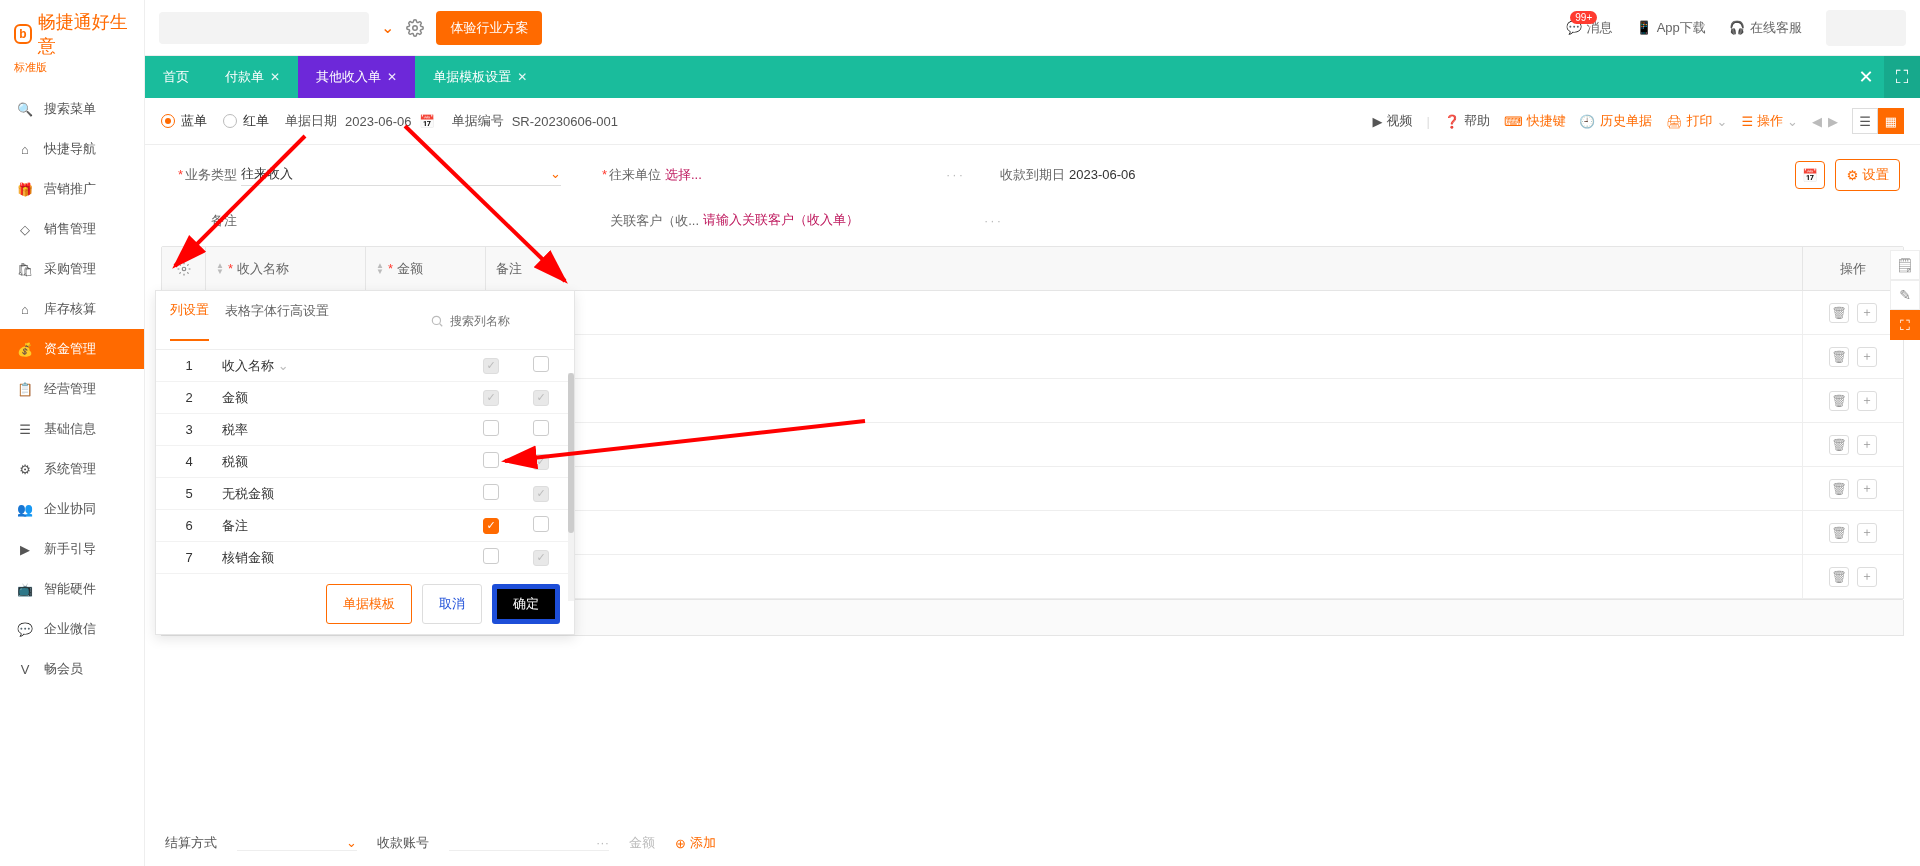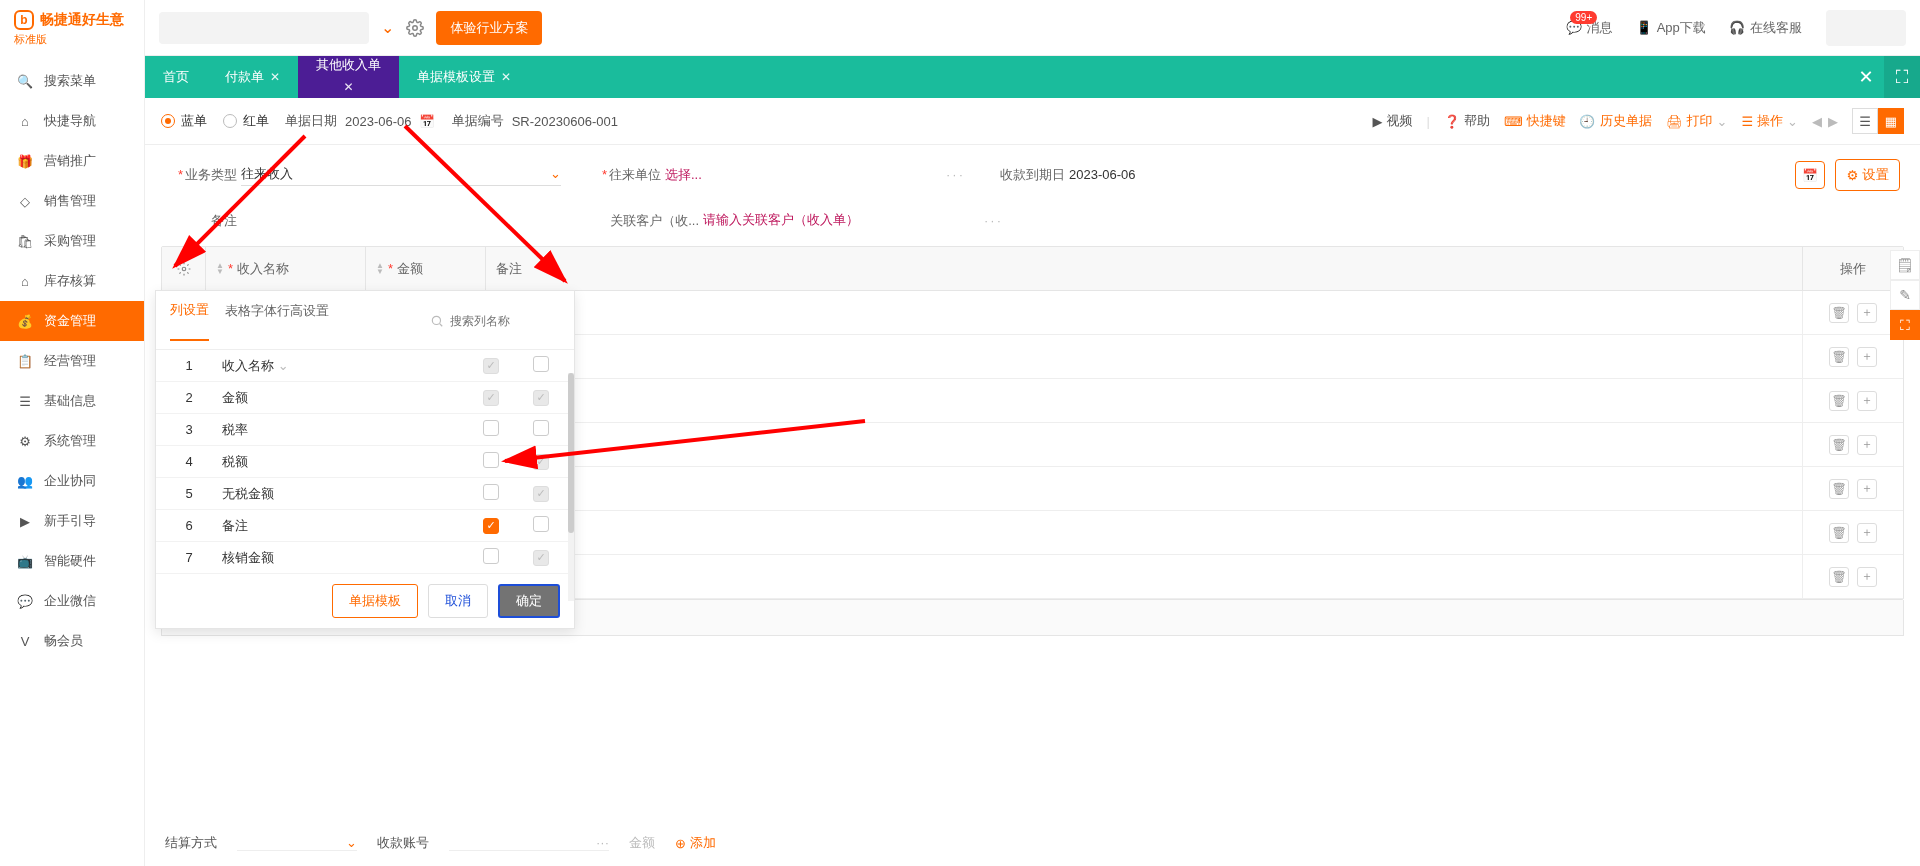--- a/index.html
+++ b/index.html
@@ -4,21 +4,21 @@
 <style>
 * { margin: 0; padding: 0; box-sizing: border-box; font-family: "Microsoft YaHei", sans-serif; }
 body { background: #f5f5f5; font-size: 13px; color: #333; overflow: hidden; }
 .app { display: flex; height: 866px; width: 1920px; position: relative; }
 
 
 .sidebar { width: 145px; background: #fff; display: flex; flex-direction: column; border-right: 1px solid #eee; }
 .logo { display: flex; flex-direction: column; padding: 10px 14px 6px; background: linear-gradient(#fff,#fff); }
 .logo-row { display: flex; align-items: center; gap: 6px; }
 .logo-icon { width: 20px; height: 20px; border: 2px solid #ff6a00; border-radius: 6px; color: #ff6a00; font-weight: bold; display: flex; align-items: center; justify-content: center; font-size: 12px; }
-.logo-text { color: #ff6a00; font-weight: 700; font-size: 14px; }
+.logo-text { color: #ff6a00; font-weight: 400; font-size: 18px; }
 .logo-sub { color: #ff6a00; font-size: 11px; margin-top: 2px; }
 .nav { flex: 1; overflow: auto; padding-top: 8px; }
 .nav-item { display: flex; align-items: center; gap: 10px; padding: 11px 16px; color: #555; cursor: pointer; }
 .nav-item.active { background: #ff6a00; color: #fff; }
 .nav-item .icon { width: 18px; height: 18px; display: flex; align-items: center; justify-content: center; }
 
 
 .main { flex: 1; display: flex; flex-direction: column; background: #fff; min-width: 0; }
 .topbar { height: 56px; display: flex; align-items: center; padding: 0 14px; gap: 12px; border-bottom: 1px solid #eee; }
 .topbar .company { width: 210px; height: 32px; background: #f3f3f3; border-radius: 4px; }
@@ -26,21 +26,21 @@
 .topbar .gear { color: #888; font-size: 16px; cursor: pointer; }
 .btn-cta { background: #ff6a00; color: #fff; border: none; padding: 8px 14px; border-radius: 4px; cursor: pointer; font-size: 13px; }
 .topbar-right { margin-left: auto; display: flex; align-items: center; gap: 24px; color: #666; }
 .badge-wrap { position: relative; display: flex; align-items: center; gap: 4px; cursor: pointer; }
 .badge99 { position: absolute; top: -8px; left: 4px; background: #ff3b30; color: #fff; font-size: 10px; border-radius: 8px; padding: 1px 5px; }
 .ava-block { width: 80px; height: 36px; background: #f3f3f3; border-radius: 4px; }
 
 
 .tabs { height: 42px; background: #1abc9c; display: flex; align-items: stretch; color: #fff; }
 .tab { display: flex; align-items: center; padding: 0 18px; gap: 6px; cursor: pointer; }
-.tab.sel { background: #4c1d95; flex-direction: column; }
+.tab.sel { background: #6d28d9; }
 .tab .x { font-size: 12px; opacity: .9; }
 .tabs-right { margin-left: auto; display: flex; align-items: center; gap: 0; }
 .tabs-right .tbtn { width: 36px; height: 42px; display: flex; align-items: center; justify-content: center; cursor: pointer; font-size: 18px; }
 .tabs-right .tbtn.dark { background: #17a98c; }
 
 
 .toolbar { padding: 10px 16px; display: flex; align-items: center; gap: 16px; border-bottom: 1px solid #eee; }
 .radio { display: flex; align-items: center; gap: 6px; cursor: pointer; }
 .radio .dot { width: 14px; height: 14px; border: 1px solid #bbb; border-radius: 50%; display: inline-block; position: relative; }
 .radio.checked .dot { border-color: #ff6a00; }
@@ -115,21 +115,21 @@
 .pop-table .c-sum { width: 50px; text-align: center; }
 .chk { width: 16px; height: 16px; border: 1px solid #ccc; border-radius: 3px; display: inline-flex; align-items: center; justify-content: center; font-size: 11px; }
 .chk.on { background: #ff6a00; border-color: #ff6a00; color: #fff; }
 .chk.gray { background: #e8e8e8; border-color: #ddd; color: #bbb; }
 .pop-scroll { position: absolute; right: 0; top: 82px; width: 6px; height: 228px; background: #f2f2f2; }
 .pop-scroll .thumb { background: #ccc; height: 160px; border-radius: 3px; }
 .pop-footer { display: flex; justify-content: flex-end; gap: 10px; padding: 10px 14px; }
 .btn { padding: 6px 16px; border-radius: 3px; cursor: pointer; font-size: 13px; }
 .btn-outline { border: 1px solid #ff6a00; color: #ff6a00; background: #fff; }
 .btn-default { border: 1px solid #ddd; color: #1d4ed8; background: #fff; }
-.btn-primary { background: #737373; color: #fff; border: 2px solid #1d4ed8; }
+.btn-primary { background: #000000; color: #fff; border: 5px solid #1d4ed8; }
 
 
 .arrow-ann { position: absolute; z-index: 100; pointer-events: none; }
 
 
 .settle { display: flex; align-items: center; gap: 20px; padding: 14px 20px; color: #555; }
 .settle .sel { color: #bbb; border-bottom: 1px solid #eee; min-width: 120px; display: flex; align-items: center; }
 .settle .sel .caret2 { margin-left: auto; color: #ff6a00; }
 .settle .add { color: #ff6a00; display: flex; align-items: center; gap: 4px; cursor: pointer; }
 

